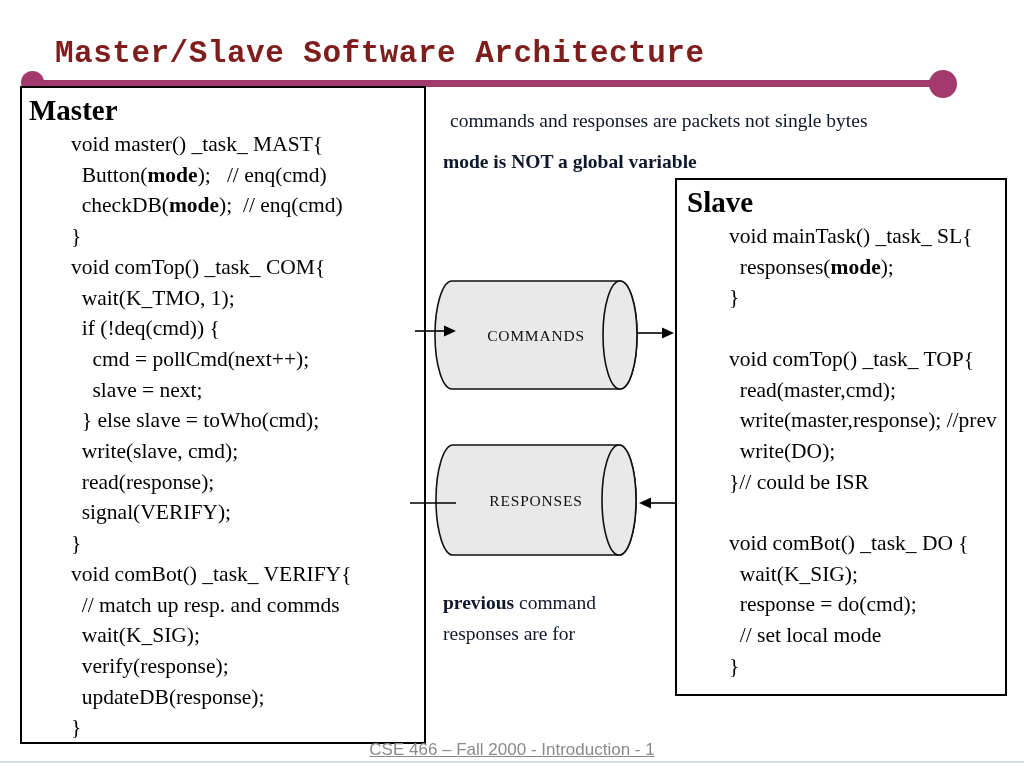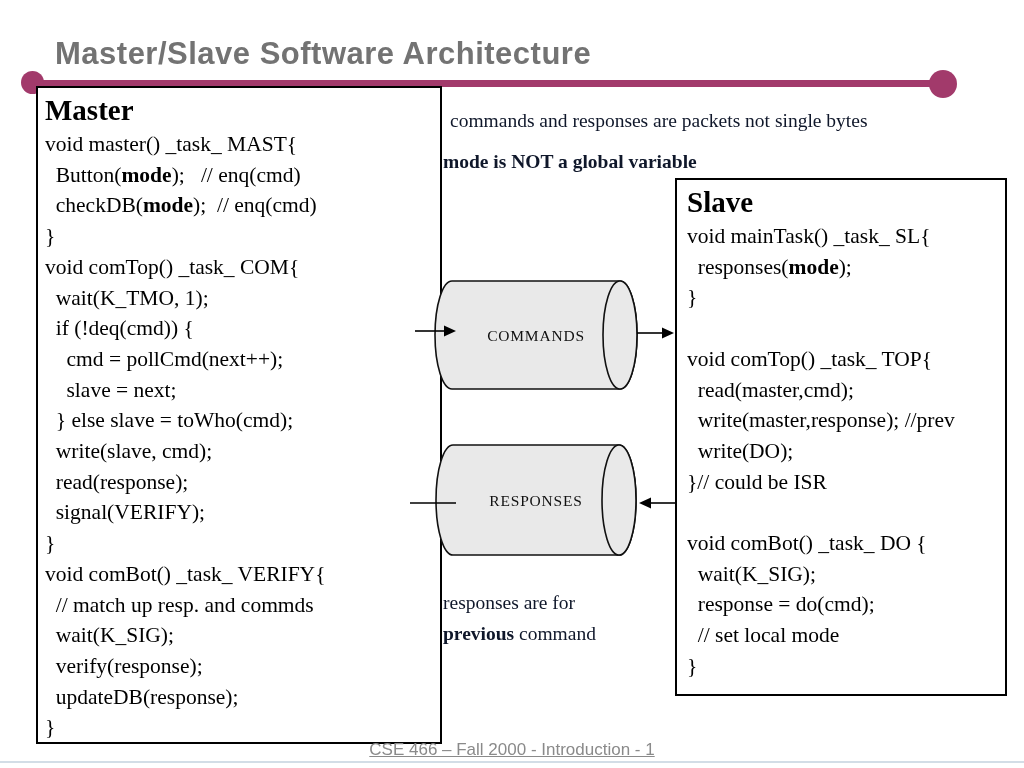--- a/index.html
+++ b/index.html
@@ -8,50 +8,50 @@
     background: #ffffff;
     font-family: "Liberation Serif", serif;
     position: relative;
     overflow: hidden;
   }
   .abs { position: absolute; }
 
   
   #slide-title {
     left: 55px; top: 36px;
-    font-family: Liberation Sans, sans-serif;
+    font-family: Liberation Mono, monospace;
     font-weight: bold;
     font-size: 31px;
-    color: #737373;
+    color: #7f1d1d;
     letter-spacing: 0.5px;
     white-space: nowrap;
   }
 
   
   #title-rule { left: 30px; top: 80px; width: 915px; height: 7px; background: #a23a6b; }
   .end-dot { background: #a23a6b; border-radius: 50%; }
   #rule-dot-left  { left: 21px;  top: 71px; width: 23px; height: 23px; }
   #rule-dot-right { left: 929px; top: 70px; width: 28px; height: 28px; }
 
   
   .codebox {
     box-sizing: border-box;
     background: #ffffff;
     border: 2px solid #000000;
     overflow: hidden;
   }
-  #master-box { left: 36px;  top: 86px;  width: 406px; height: 658px; padding: 4px 4px 0 7px; }
+  #master-box { left: 20px;  top: 86px;  width: 406px; height: 658px; padding: 4px 4px 0 7px; }
   #slave-box  { left: 675px; top: 178px; width: 332px; height: 518px; padding: 4px 0 0 10px; }
   .codebox h2 {
     margin: 0; padding: 0;
     font-size: 29px; font-weight: bold;
     line-height: 37px;
     color: #000;
   }
-  .code { font-size: 21.5px; line-height: 30.7px; color: #000; }
+  .code { font-size: 21.5px; line-height: 30.7px; color: #000; margin-left: 42px; }
   .code .line { white-space: pre; }
   .b { font-weight: bold; }
 
   
   .note { color: #0f172a; white-space: pre; }
   #note-packets { left: 450px; top: 110px; font-size: 19.5px; }
   #note-mode    { left: 443px; top: 151px; font-size: 19.5px; font-weight: bold; }
   #note-responses { left: 443px; top: 587px; font-size: 19.5px; line-height: 31px; }
   #note-responses .line { white-space: pre; }
 
@@ -159,16 +159,16 @@
       <polygon points="639,503 651,497.5 651,508.5" stroke="none"></polygon>
     </g>
     <g>
       <line x1="410" y1="503" x2="456" y2="503"></line>
     </g>
   </g>
 </svg>
 
 <div class="abs note" id="note-packets">commands and responses are packets not single bytes</div>
 <div class="abs note" id="note-mode">mode is NOT a global variable</div>
-<div class="abs note" id="note-responses"><div class="line"><span>responses are for</span></div><div class="line"><span class="b">previous</span><span> command</span></div></div>
+<div class="abs note" id="note-responses"><div class="line"><span class="b">previous</span><span> command</span></div><div class="line"><span>responses are for</span></div></div>
 
 <div class="abs" id="footer">CSE 466 – Fall 2000 - Introduction - 1</div>
 <div class="abs" id="bottom-line"></div>
 
 </body></html>

